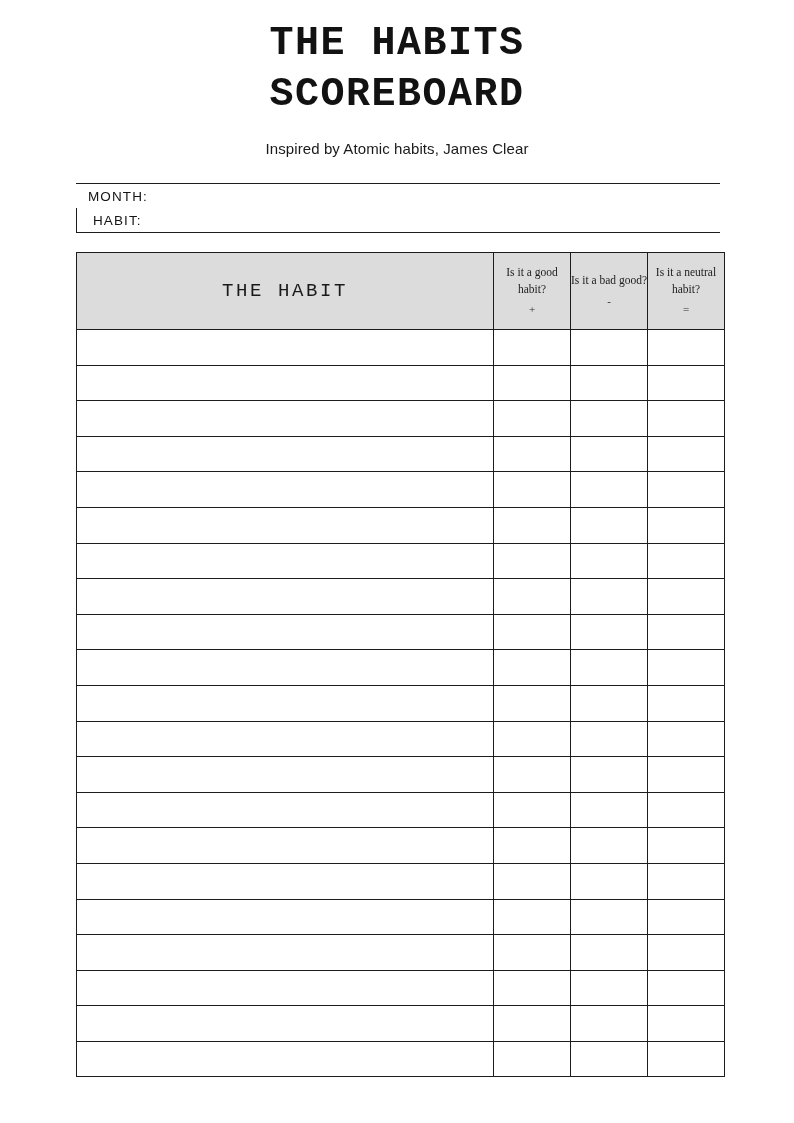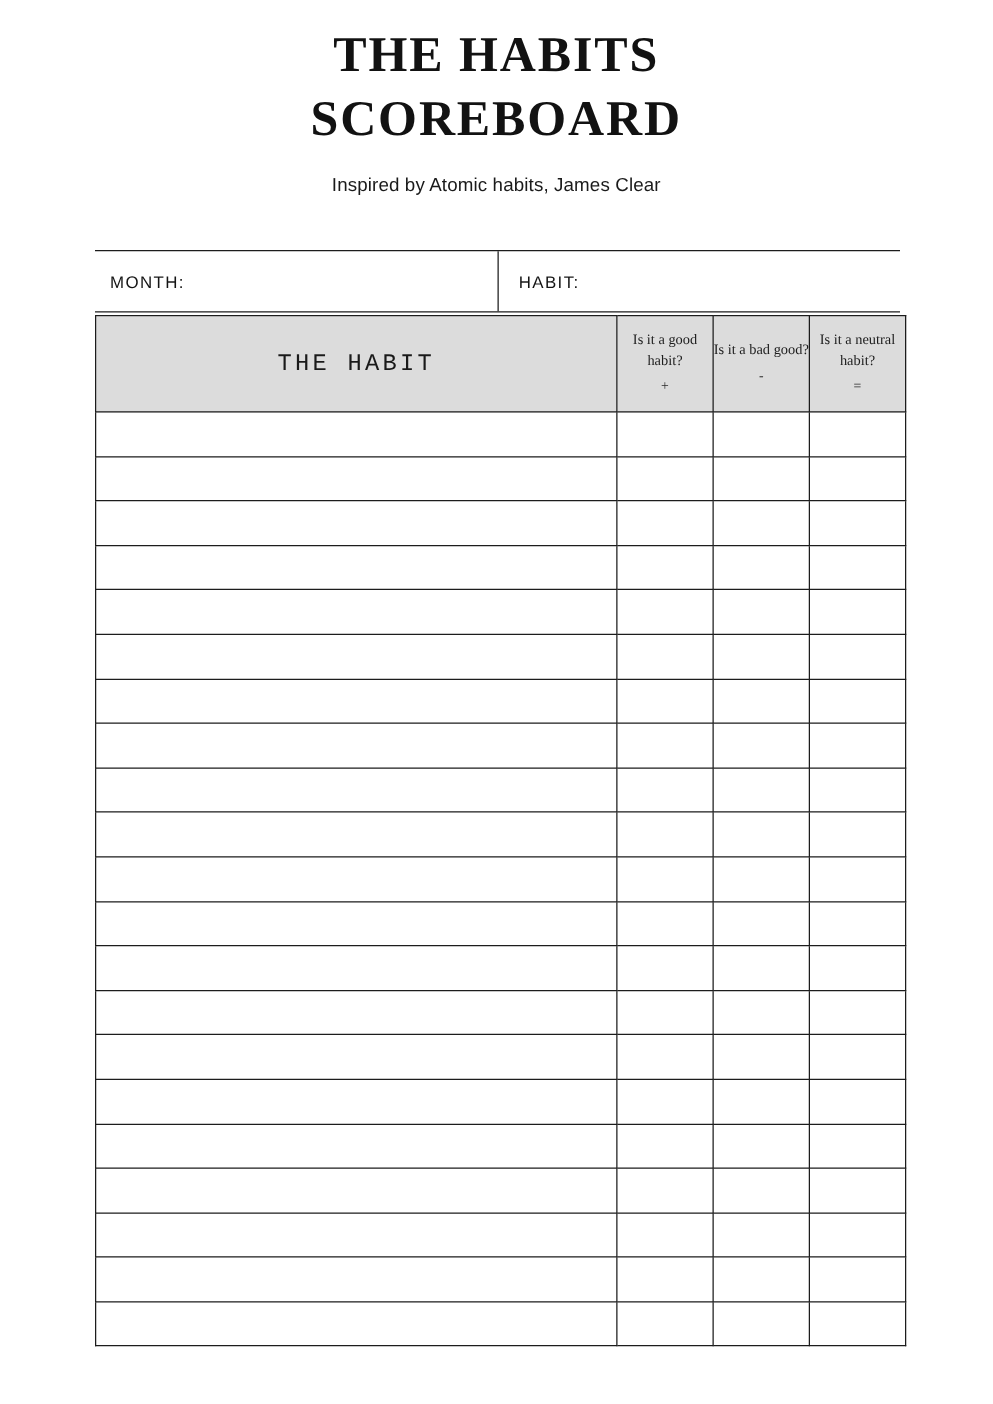--- a/index.html
+++ b/index.html
@@ -23,21 +23,21 @@
     padding: 0;
     position: relative;
   }
 
   
   .title-block {
     text-align: center;
     padding-top: 18px;
   }
   .title {
-    font-family: Liberation Serif, serif;
+    font-family: Liberation Mono, monospace;
     font-weight: 700;
     font-size: 40px;
     letter-spacing: 1.5px;
     line-height: 1.28;
     margin: 0;
     color: #121212;
     text-align: center;
   }
   .title .line {
     display: block;
@@ -47,26 +47,27 @@
     font-size: 15px;
     font-family: "Liberation Sans", sans-serif;
     color: #1a1a1a;
     letter-spacing: 0.1px;
   }
 
   
   .meta {
     position: absolute;
     left: 76px;
-    top: 200px;
+    top: 183px;
     width: 644px;
     height: 48px;
     border-top: 1.3px solid #1c1c1c;
     border-bottom: 1.3px solid #1c1c1c;
     display: flex;
+    flex-direction: column;
   }
   .meta-cell {
     flex: 0 0 50%;
     display: flex;
     align-items: center;
     box-sizing: border-box;
     padding-left: 12px;
     font-size: 13.5px;
     letter-spacing: 1.1px;
     color: #141414;

